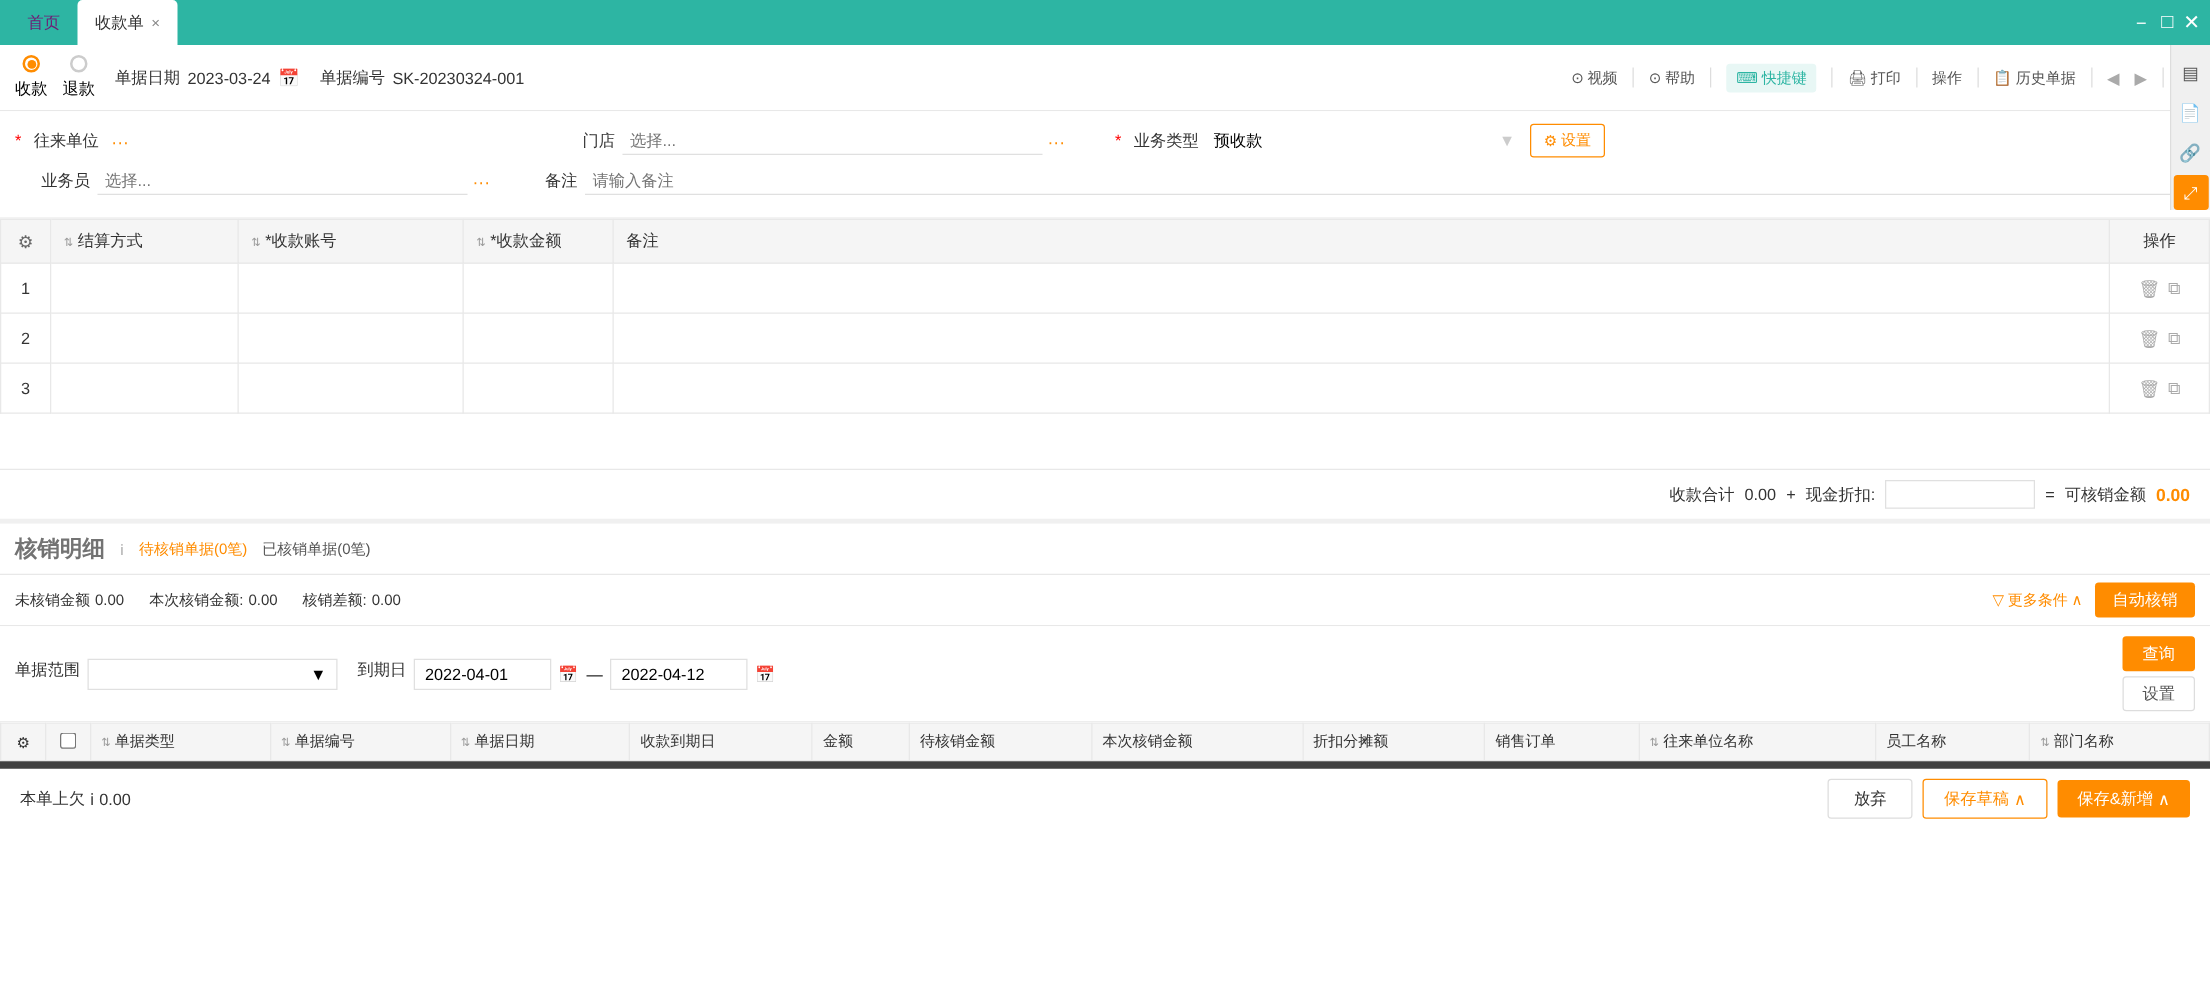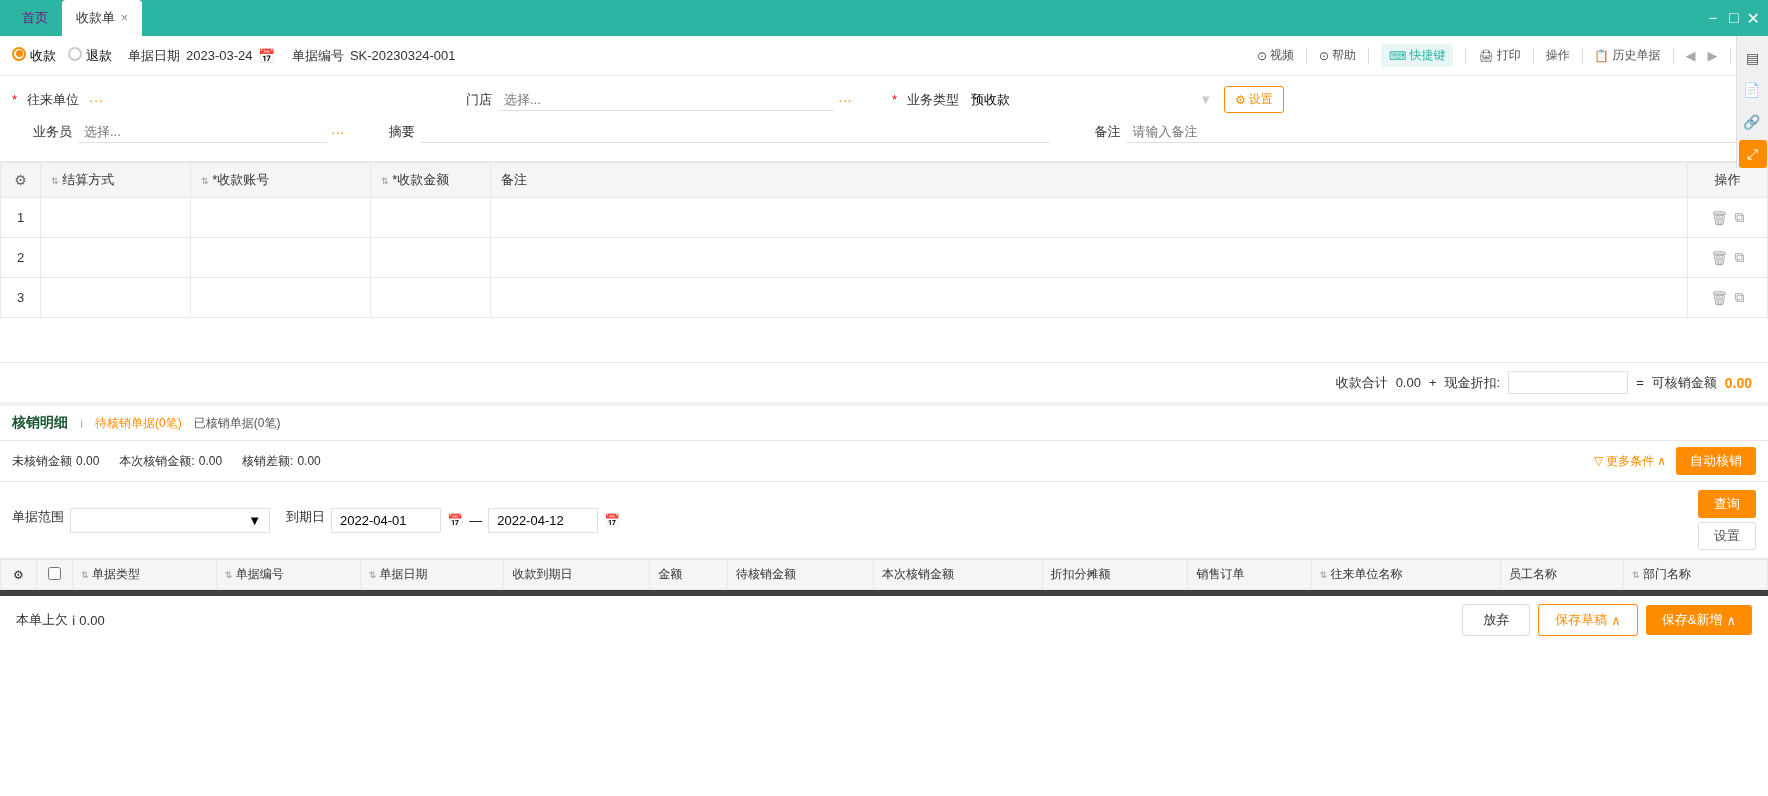--- a/index.html
+++ b/index.html
@@ -34,21 +34,21 @@
 
     
     .toolbar {
       display: flex; align-items: center;
       padding: 8px 12px;
       border-bottom: 1px solid #e8e8e8;
       gap: 16px;
       background: white;
     }
     .radio-group { display: flex; align-items: center; gap: 12px; }
-    .radio-item { display: flex; gap: 4px; cursor: pointer; }
+    .radio-item { display: flex; align-items: center; gap: 4px; cursor: pointer; flex-direction: column; }
     .radio-dot { width: 14px; height: 14px; border-radius: 50%; border: 2px solid #ccc; display: flex; align-items: center; justify-content: center; }
     .radio-dot.active { border-color: #ff8c00; }
     .radio-dot.active::after { content: ''; width: 7px; height: 7px; border-radius: 50%; background: #ff8c00; }
 
     .field-group { display: flex; align-items: center; gap: 6px; }
     .field-label { color: #333; white-space: nowrap; }
     .field-value { color: #333; font-weight: 500; }
     .calendar-icon { color: #ff8c00; cursor: pointer; font-size: 14px; }
 
     .toolbar-right { margin-left: auto; display: flex; align-items: center; gap: 12px; }
@@ -115,21 +115,21 @@
       width: 120px; border: 1px solid #e0e0e0; padding: 3px 6px;
       font-size: 13px; outline: none;
     }
 
     
     .hx-header {
       background: white; padding: 8px 12px;
       display: flex; align-items: center; gap: 12px;
       border-bottom: 1px solid #e8e8e8;
     }
-    .hx-title { font-size: 14px; font-weight: bold; color: #14532d; }
+    .hx-title { font-size: 18px; font-weight: bold; color: #737373; }
     .hx-info-icon { color: #aaa; font-size: 12px; cursor: pointer; }
     .hx-tab { color: #ff8c00; font-size: 12px; cursor: pointer; }
     .hx-tab.pending { }
     .hx-tab.done { color: #555; }
 
     .hx-stats {
       background: white; padding: 6px 12px;
       display: flex; align-items: center; gap: 20px;
       font-size: 12px; color: #333;
       border-bottom: 1px solid #e8e8e8;
@@ -335,24 +335,20 @@
     </div>
 
     <div class="form-row">
 
       <div class="form-field" style="max-width:380px;">
         <label style="min-width:60px;text-align:right;">业务员</label>
         <input type="text" style="width: 220px;" placeholder="选择...">
         <span class="more-btn">···</span>
       </div>
 
-      <div class="form-field" style="margin-left:40px; flex:2;">
-        <label style="min-width:30px;">摘要</label>
-        <input type="text" style="flex: 1 1 0%;">
-      </div>
 
       <div class="form-field" style="margin-left:40px; flex:2;">
         <label style="min-width:30px;">备注</label>
         <input type="text" style="flex: 1 1 0%;" placeholder="请输入备注">
       </div>
     </div>
   </div>
 
   <div class="table-wrapper" style="max-height:200px;">
     <table>

